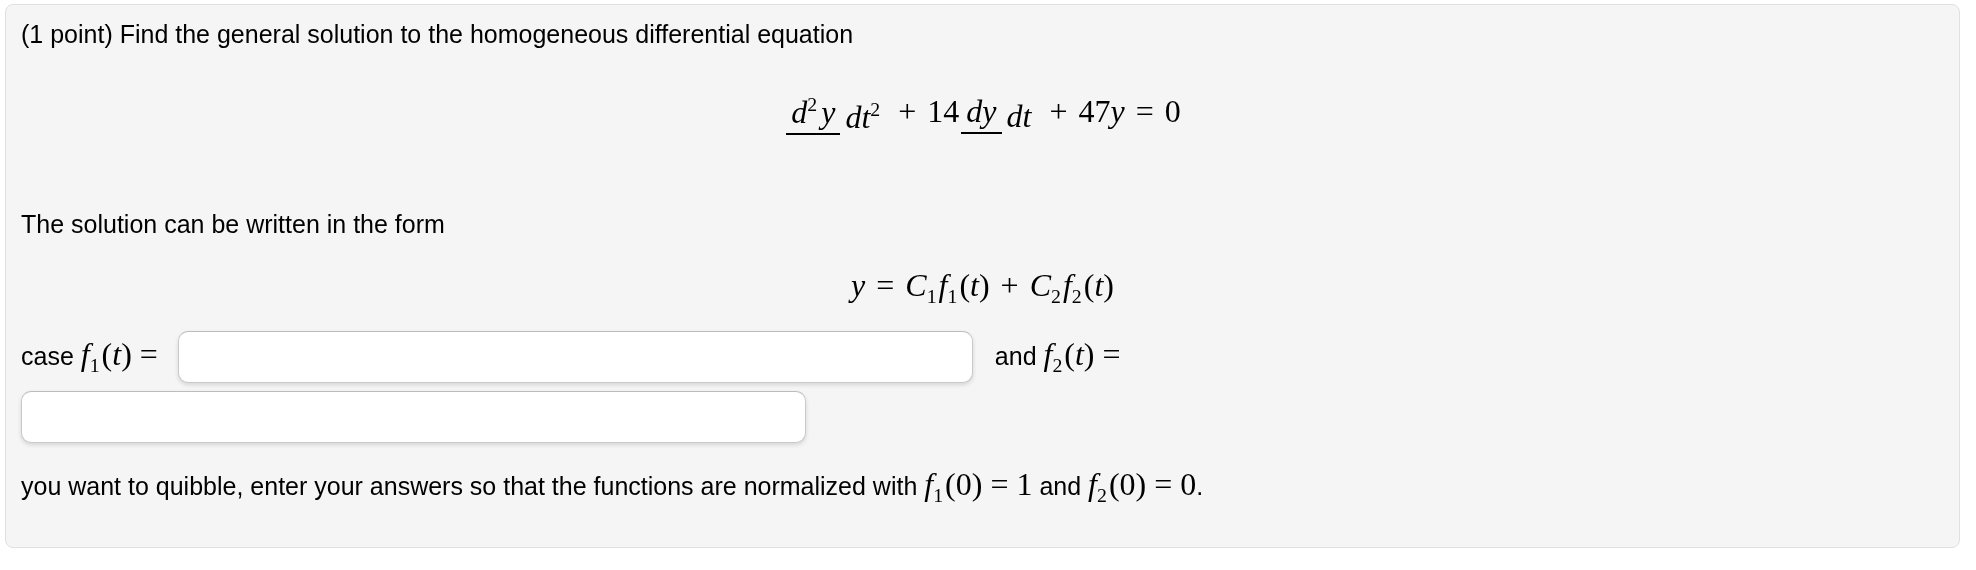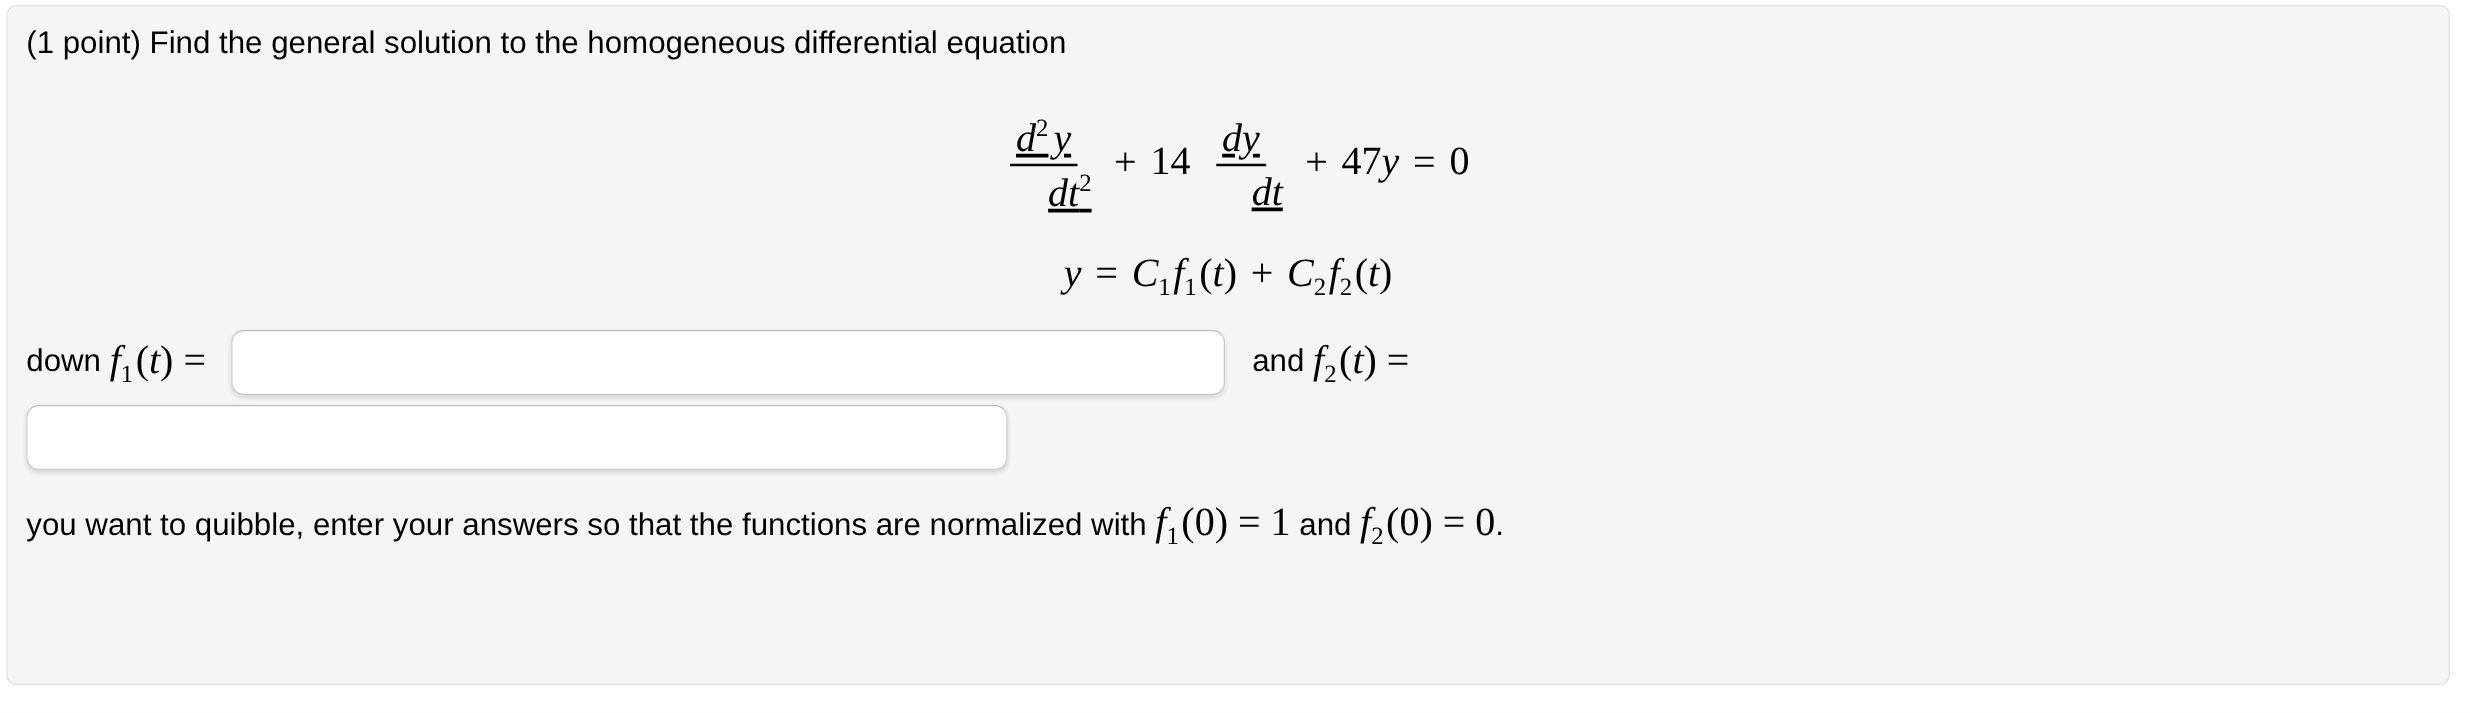--- a/index.html
+++ b/index.html
@@ -45,28 +45,27 @@
   .mi { font-family: "Liberation Serif", serif; font-style: italic; }
   .mn, .mrow { font-family: "Liberation Serif", serif; font-style: normal; }
   .mo { font-family: "Liberation Serif", serif; margin: 0 11px; }
   .msup { font-size: 0.62em; font-style: normal; }
   .msub { font-size: 0.62em; font-style: normal; }
   .sp-left { margin-left: 4px; }
   .sp-left-sm { margin-left: 2px; }
 
   .frac {
     display: inline-flex;
-    flex-direction: column;
+    flex-direction: row;
     align-items: center;
     vertical-align: middle;
     margin: 0 2px;
-    text-decoration: underline;
   }
   .frac .num { padding: 0 5px 4px 5px; border-bottom: 2px solid #000; line-height: 1.05; }
-  .frac .den { padding: 4px 5px 0 5px; line-height: 1.05; margin-left: 42px; }
+  .frac .den { padding: 4px 5px 0 5px; line-height: 1.05; }
 
   .imath { font-family: "Liberation Serif", serif; font-size: 32px; white-space: nowrap; }
   .imath .mo { margin: 0 8px; }
 
   
   .answer-row {
     display: flex;
     align-items: center;
     white-space: nowrap;
   }
@@ -101,27 +100,28 @@
     <div class="display-math ode">
       <span class="frac">
           <span class="num"><span class="mi">d</span><sup class="msup">2</sup><span class="mi sp-left">y</span></span>
           <span class="den"><span class="mi">dt</span><sup class="msup">2</sup></span>
         </span><span class="mo">+</span><span class="mn">14</span><span class="frac">
           <span class="num"><span class="mi">dy</span></span>
           <span class="den"><span class="mi">dt</span></span>
         </span><span class="mo">+</span><span class="mn">47</span><span class="mi">y</span><span class="mo">=</span><span class="mn">0</span>
     </div>
 
+    <p class="form-intro"><span>The solution can be written in the form</span></p>
 
     <div class="display-math general-form">
       <span class="mi">y</span><span class="mo">=</span><span class="mi"><span class="mi">C</span><sub class="msub">1</sub></span><span class="mi sp-left-sm"><span class="mi">f</span><sub class="msub">1</sub></span><span class="mrow sp-left-sm"><span class="mrow">(</span><span class="mi">t</span><span class="mrow">)</span></span><span class="mo">+</span><span class="mi"><span class="mi">C</span><sub class="msub">2</sub></span><span class="mi sp-left-sm"><span class="mi">f</span><sub class="msub">2</sub></span><span class="mrow sp-left-sm"><span class="mrow">(</span><span class="mi">t</span><span class="mrow">)</span></span>
     </div>
 
     <div class="answer-row row-f1">
-      <span class="answer-label"><span>down</span>&nbsp;<span class="imath"><span class="mi">f</span><sub class="msub">1</sub><span class="mrow sp-left-sm">(</span><span class="mi">t</span><span class="mrow">)</span><span class="mo">=</span></span></span>
+      <span class="answer-label"><span>case</span>&nbsp;<span class="imath"><span class="mi">f</span><sub class="msub">1</sub><span class="mrow sp-left-sm">(</span><span class="mi">t</span><span class="mrow">)</span><span class="mo">=</span></span></span>
       <input id="f1-input" class="answer-input" type="text" value="" style="">
       <span class="answer-label"><span>and</span>&nbsp;<span class="imath"><span class="mi">f</span><sub class="msub">2</sub><span class="mrow sp-left-sm">(</span><span class="mi">t</span><span class="mrow">)</span><span class="mo">=</span></span></span>
     </div>
 
     <div class="answer-row row-f2">
       <input id="f2-input" class="answer-input" type="text" value="" style="">
     </div>
 
     <p class="final-line"><span>you want to quibble, enter your answers so that the functions are normalized with</span> <span class="imath"><span class="mi">f</span><sub class="msub">1</sub><span class="mrow sp-left-sm">(</span><span class="mrow">0</span><span class="mrow">)</span><span class="mo">=</span><span class="mrow">1</span></span> <span>and</span> <span class="imath"><span class="mi">f</span><sub class="msub">2</sub><span class="mrow sp-left-sm">(</span><span class="mrow">0</span><span class="mrow">)</span><span class="mo">=</span><span class="mrow">0</span></span><span>.</span></p>
 

